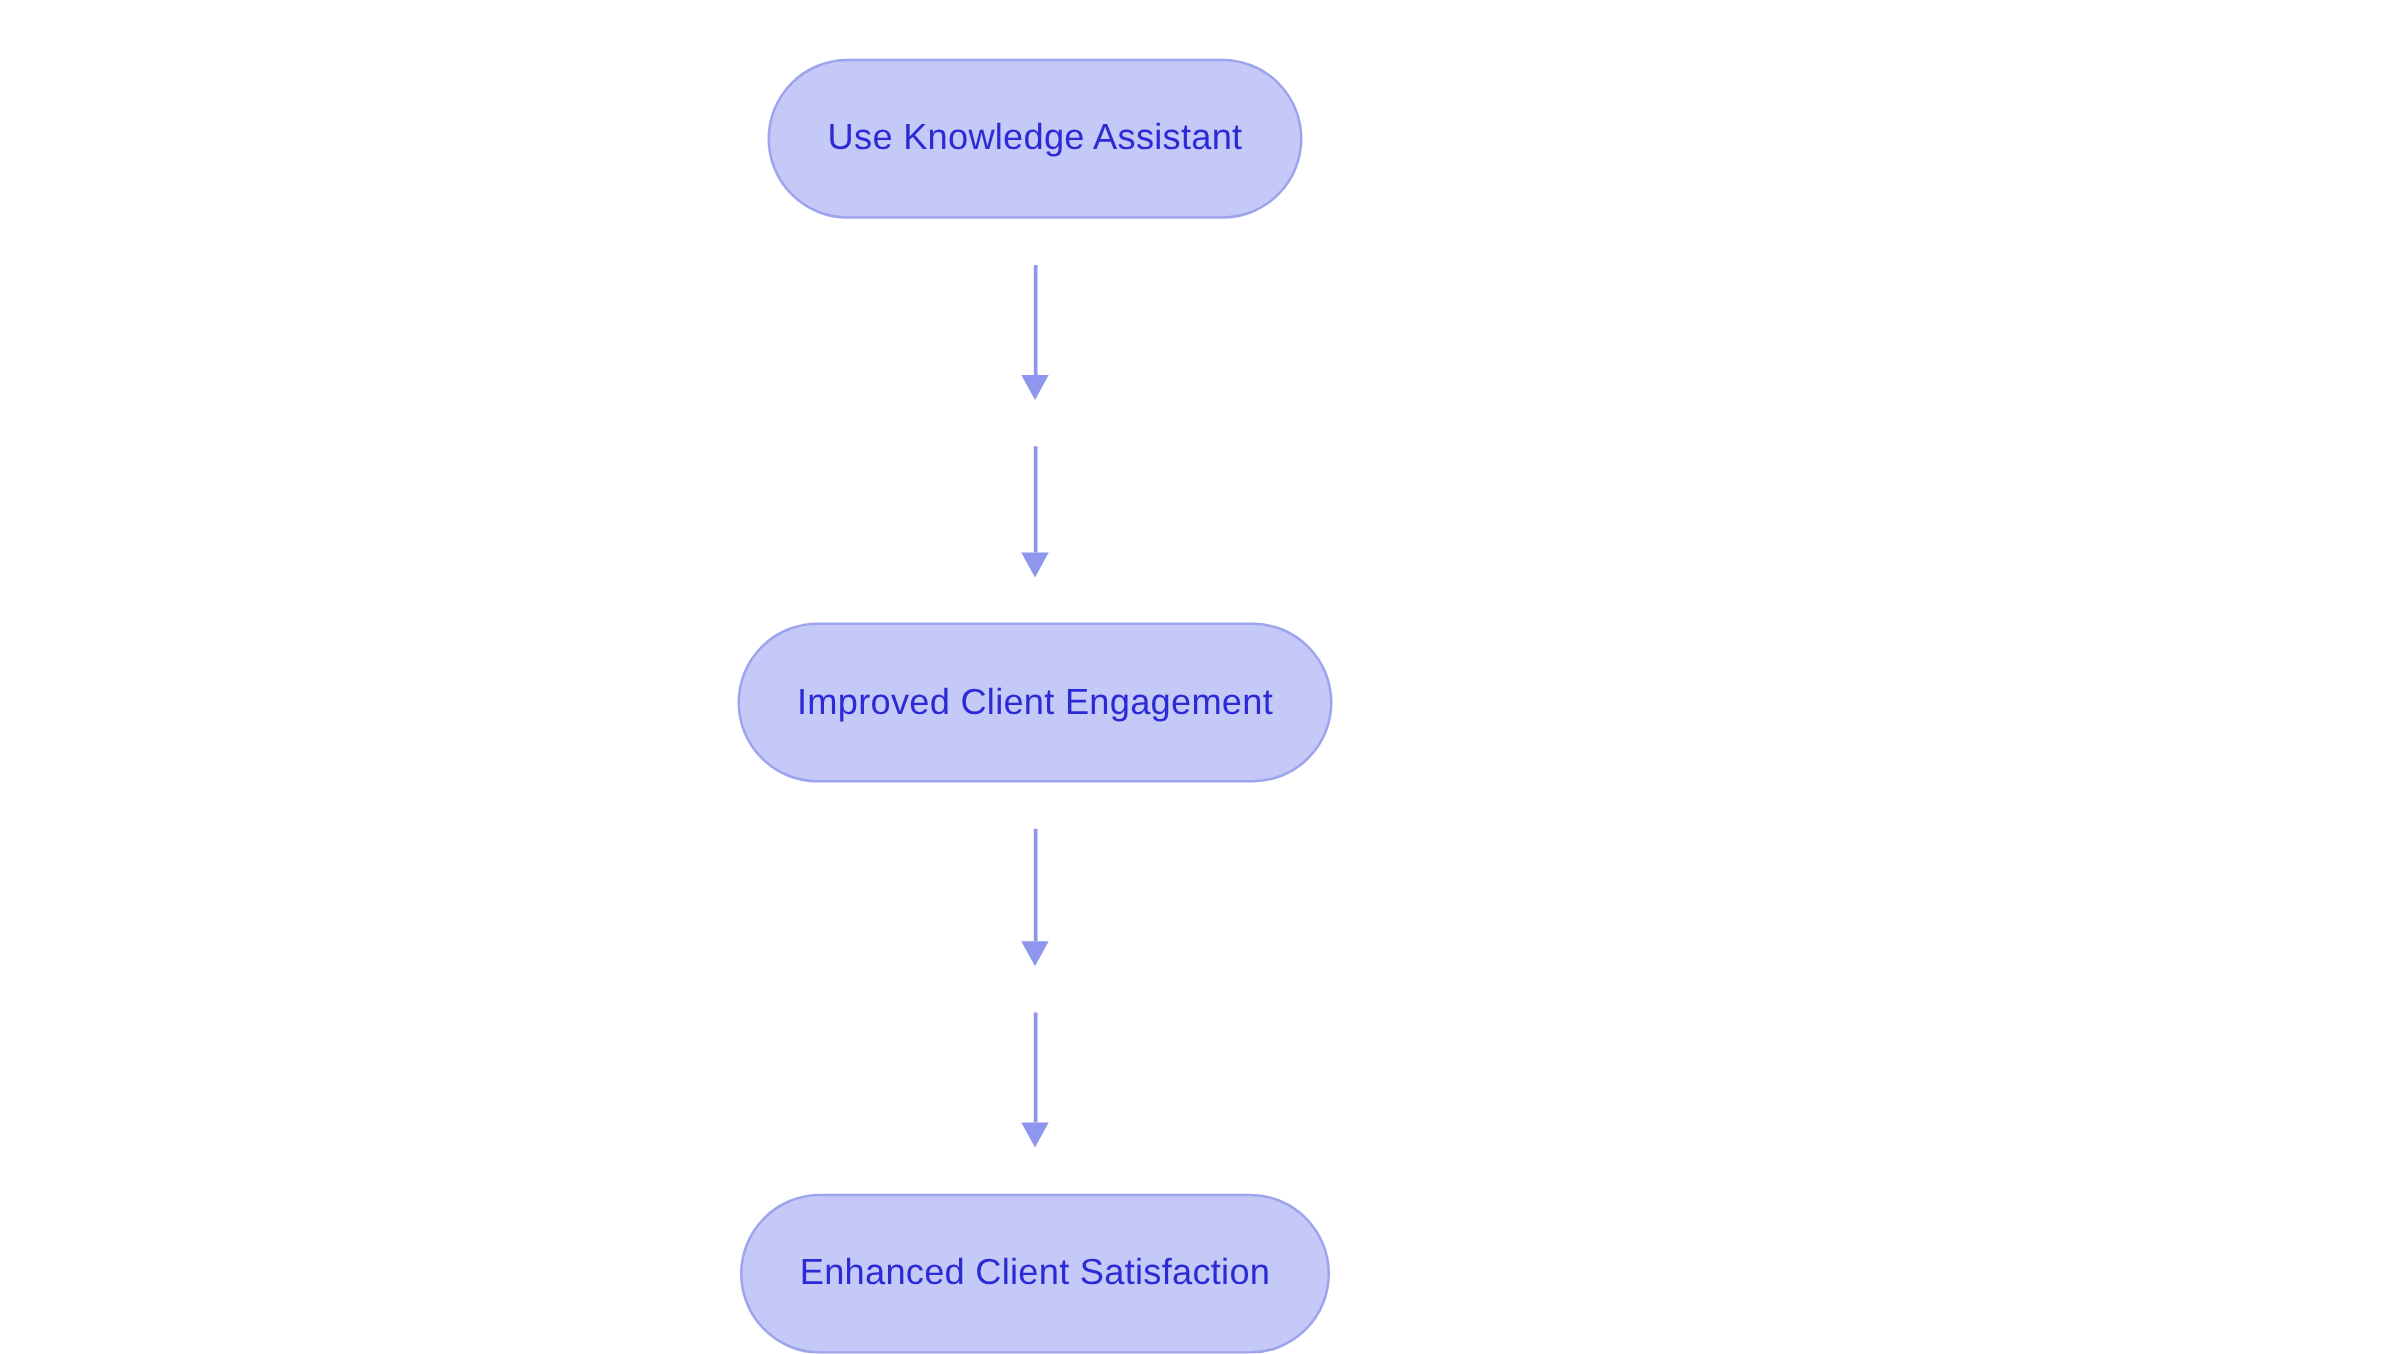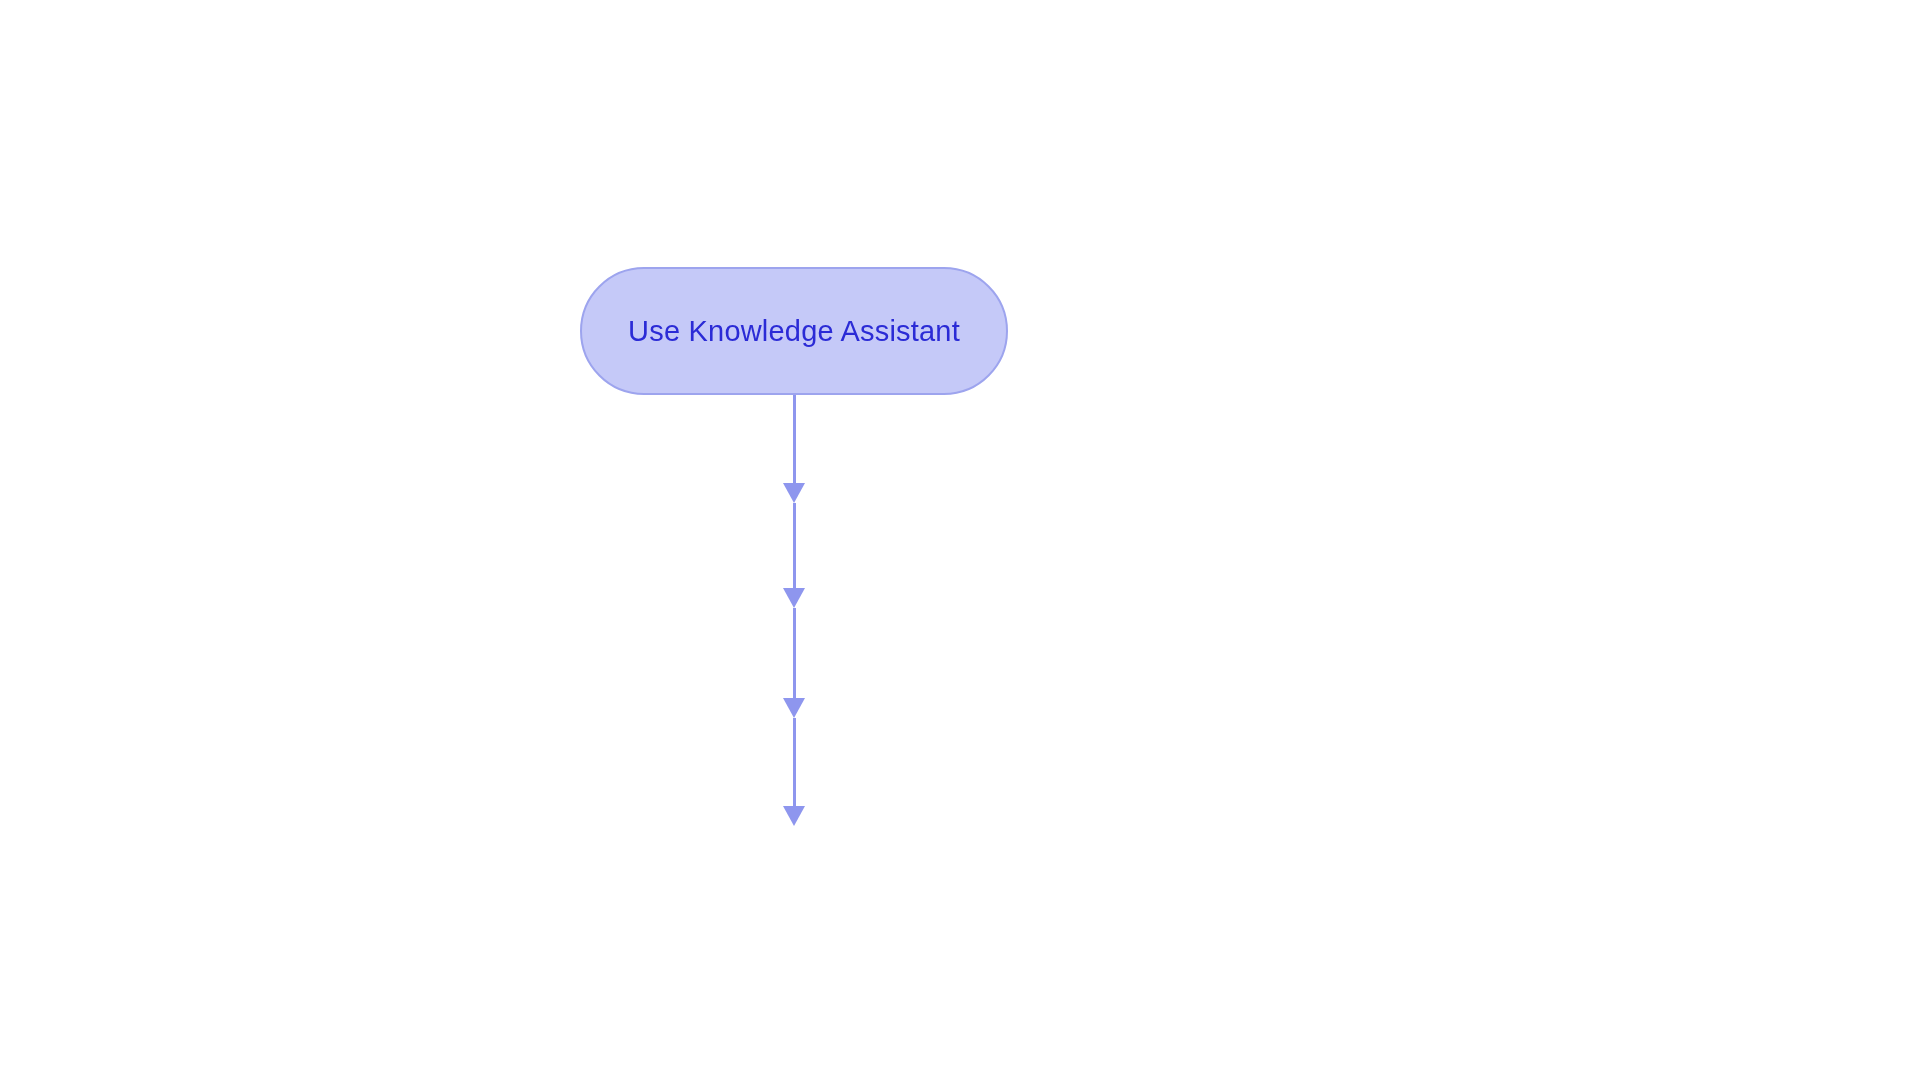--- a/index.html
+++ b/index.html
@@ -20,21 +20,22 @@
   }
   .flow-column {
     position: absolute;
     left: 0;
     top: 0;
     width: 1588px;
     height: 1083px;
     display: flex;
     flex-direction: column;
     align-items: center;
-    justify-content: center;
+    justify-content: space-between;
+    padding-left: 34px;
   }
   .node {
     box-sizing: border-box;
     height: 128px;
     background: #c5c9f8;
     border: 2px solid #9da4ee;
     border-radius: 64px;
     display: flex;
     align-items: center;
     justify-content: center;
@@ -94,27 +95,33 @@
       <div class="connector-line"></div>
       <div class="connector-head"></div>
     </div>
 
 
     <div class="connector gap-2">
       <div class="connector-line"></div>
       <div class="connector-head"></div>
     </div>
 
+    <div class="node">
+      <span class="node-label">Improved Client Engagement</span>
+    </div>
 
     <div class="connector gap-3">
       <div class="connector-line"></div>
       <div class="connector-head"></div>
     </div>
 
 
     <div class="connector gap-4">
       <div class="connector-line"></div>
       <div class="connector-head"></div>
     </div>
 
+    <div class="node">
+      <span class="node-label">Enhanced Client Satisfaction</span>
+    </div>
 
   </div>
 </div>
 
 </body></html>

